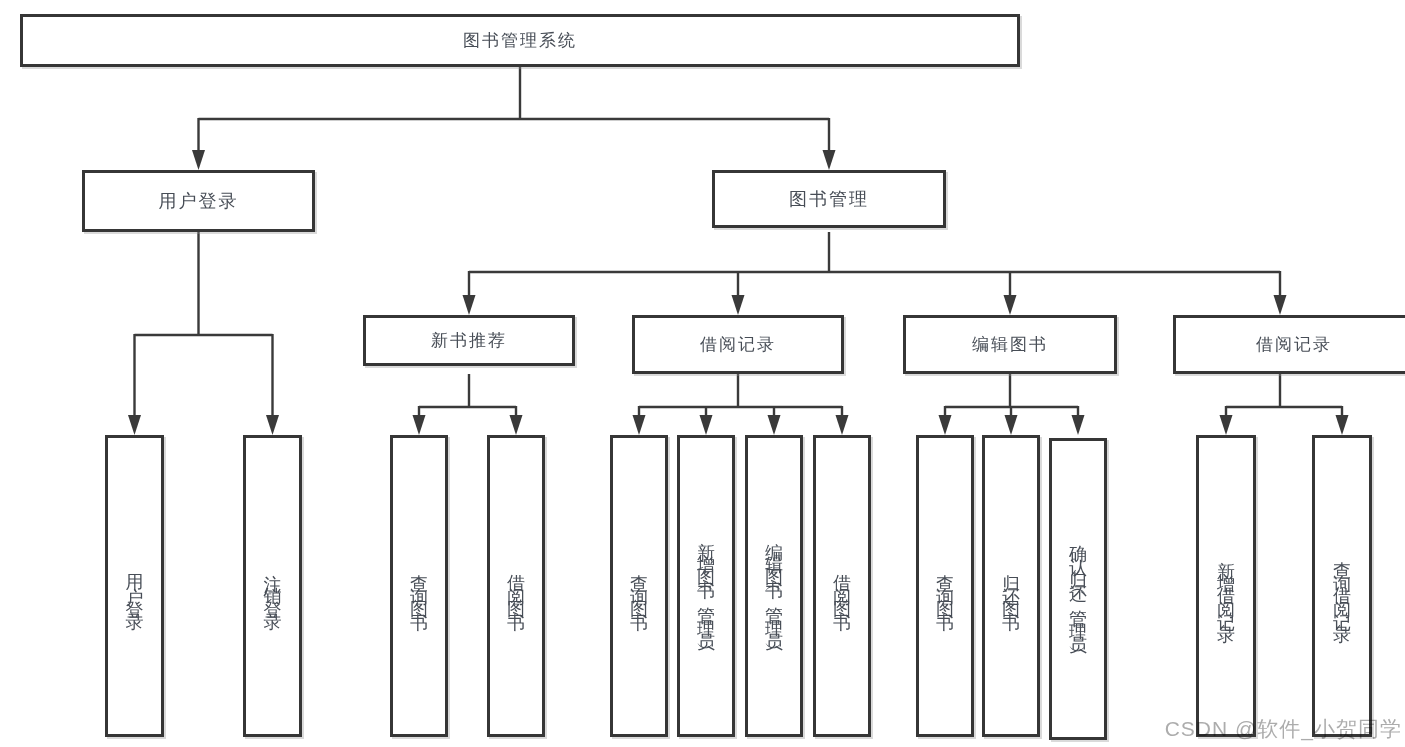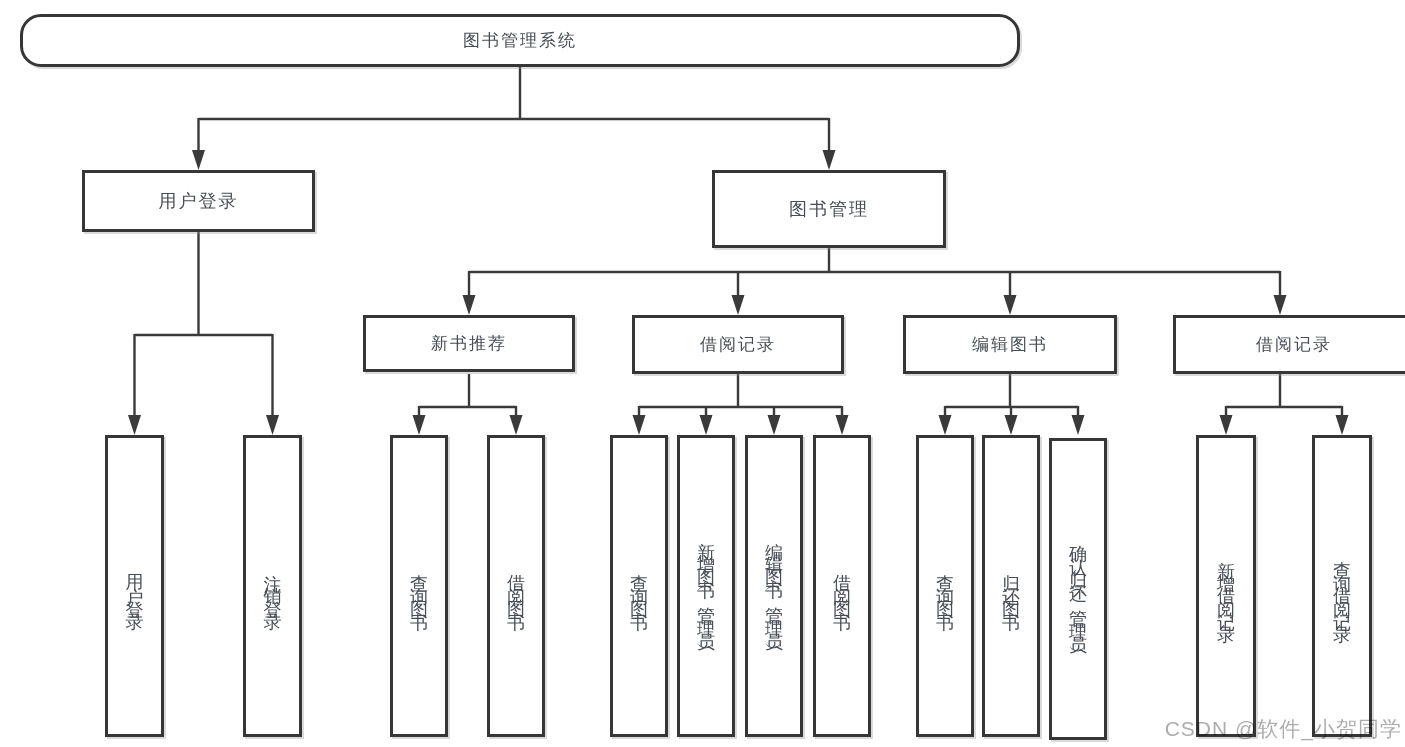--- a/index.html
+++ b/index.html
@@ -95,26 +95,26 @@
       <polygon class="arrow" points="1071.5,415 1084.5,415 1078,435"></polygon>
     </g>
 
     <g>
       <path class="edge" d="M1280 374 V407 M1226 407 H1342 M1226 406 V417 M1342 406 V417"></path>
       <polygon class="arrow" points="1219.5,415 1232.5,415 1226,435"></polygon>
       <polygon class="arrow" points="1335.5,415 1348.5,415 1342,435"></polygon>
     </g>
   </svg>
 
-  <div class="node h" style="left:20px; top:14px; width:1000px; height:53px; font-size:17px;border-radius:21px;">图书管理系统</div>
+  <div class="node h" style="left:20px; top:14px; width:1000px; height:53px; font-size:17px;">图书管理系统</div>
 
   <div class="node h" style="left:82px; top:170px; width:233px; height:62px;">用户登录</div>
-  <div class="node h" style="left:712px; top:170px; width:234px; height:78px;">图书管理</div>
+  <div class="node h" style="left:712px; top:170px; width:234px; height:58px;">图书管理</div>
 
-  <div class="node h" style="left:363px; top:315px; width:212px; height:57px; font-size:17px;">新书推荐</div>
+  <div class="node h" style="left:363px; top:315px; width:212px; height:51px; font-size:17px;">新书推荐</div>
   <div class="node h" style="left:632px; top:315px; width:212px; height:59px; font-size:17px;">借阅记录</div>
   <div class="node h" style="left:903px; top:315px; width:214px; height:59px; font-size:17px;">编辑图书</div>
   <div class="node h" style="left:1173px; top:315px; width:242px; height:59px; font-size:17px;">借阅记录</div>
 
   <div class="node v" style="left:105px; top:435px; width:59px; height:302px;">用户登录</div>
   <div class="node v" style="left:243px; top:435px; width:59px; height:302px;">注销登录</div>
 
   <div class="node v" style="left:390px; top:435px; width:58px; height:302px;">查询图书</div>
   <div class="node v" style="left:487px; top:435px; width:58px; height:302px;">借阅图书</div>
 

